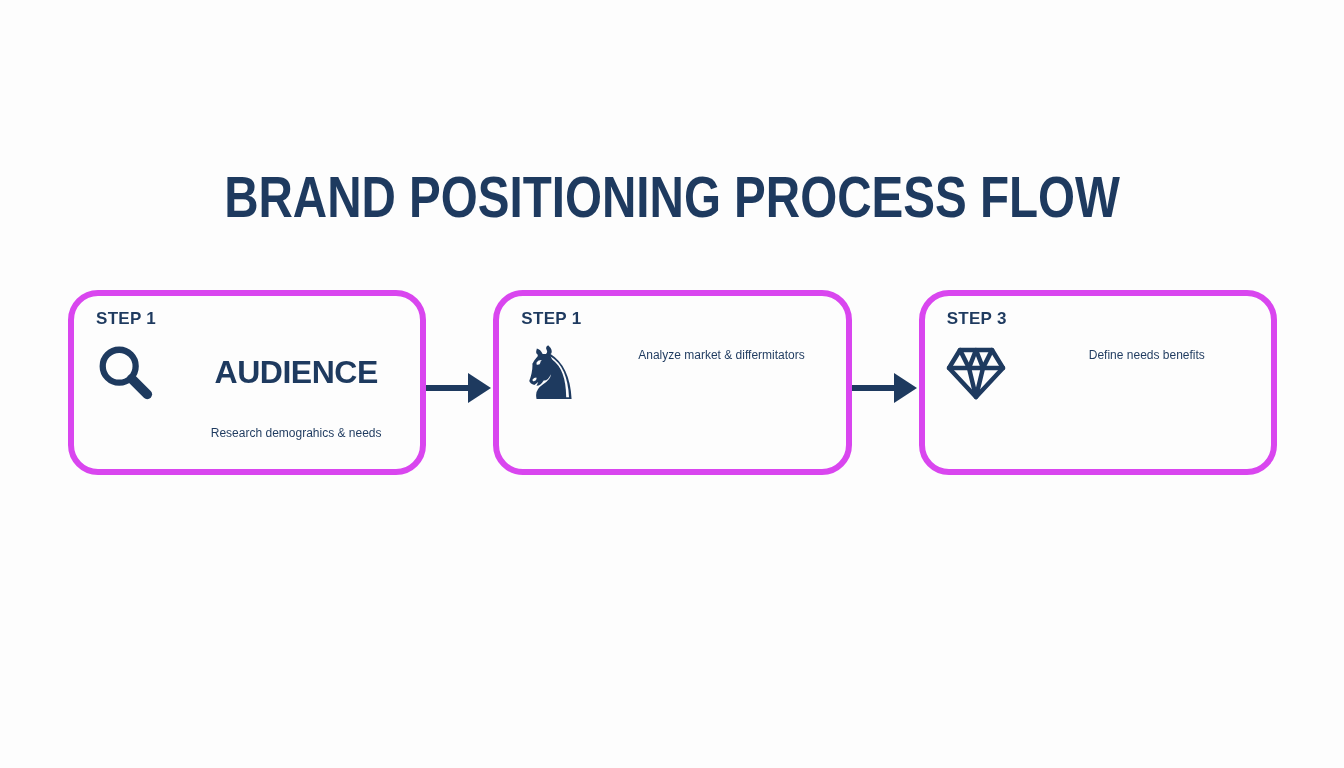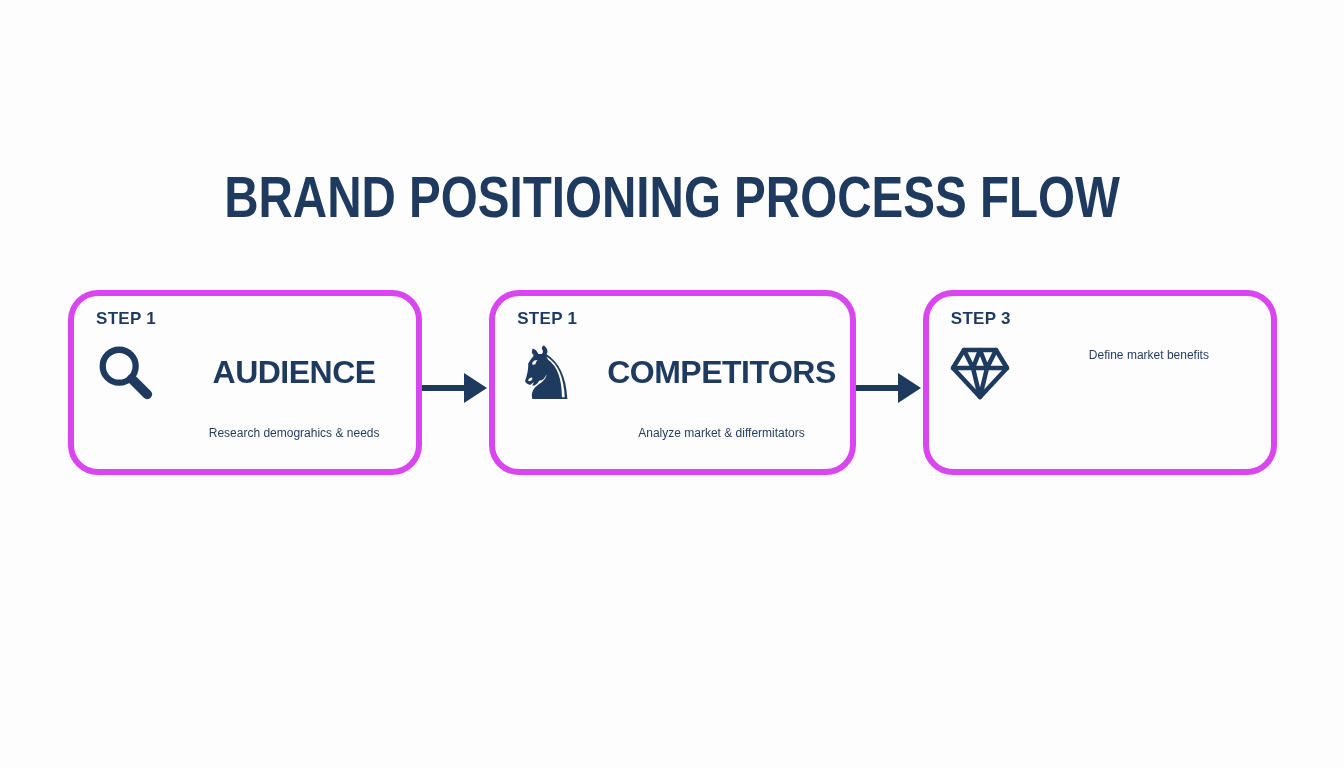--- a/index.html
+++ b/index.html
@@ -133,21 +133,20 @@
       </svg>
     </div>
 
     <section class="step-card">
       <div class="step-label">STEP 1</div>
       <div class="card-row">
         <div class="icon-col">
           <span class="knight-glyph">♞</span>
         </div>
         <div class="content-col">
-          <h2 class="step-heading">COMPETITORS</h2>
           <p class="step-desc">Analyze market &amp; differmitators</p>
         </div>
       </div>
     </section>
 
     <div class="arrow-cell">
       <svg width="67" height="36" viewBox="0 0 67 36">
         <path d="M0 18 H46" stroke="#1e3a5f" stroke-width="6" fill="none"></path>
         <path d="M42 3 L65 18 L42 33 Z" fill="#1e3a5f"></path>
       </svg>
@@ -160,19 +159,19 @@
           <svg class="icon-svg" width="64" height="58" viewBox="0 0 64 58">
             <g fill="none" stroke="#1e3a5f" stroke-width="4.5" stroke-linejoin="round" stroke-linecap="round">
               <path d="M16 6 H48 L59 24 L32 53 L5 24 Z"></path>
               <path d="M5 24 H59"></path>
               <path d="M16 6 L25 24 L32 6 L39 24 L48 6"></path>
               <path d="M25 24 L32 53 L39 24"></path>
             </g>
           </svg>
         </div>
         <div class="content-col">
-          <p class="step-desc">Define market benefits</p>
+          <p class="step-desc">Define needs benefits</p>
         </div>
       </div>
     </section>
 
   </div>
 </div>
 
 </body></html>

